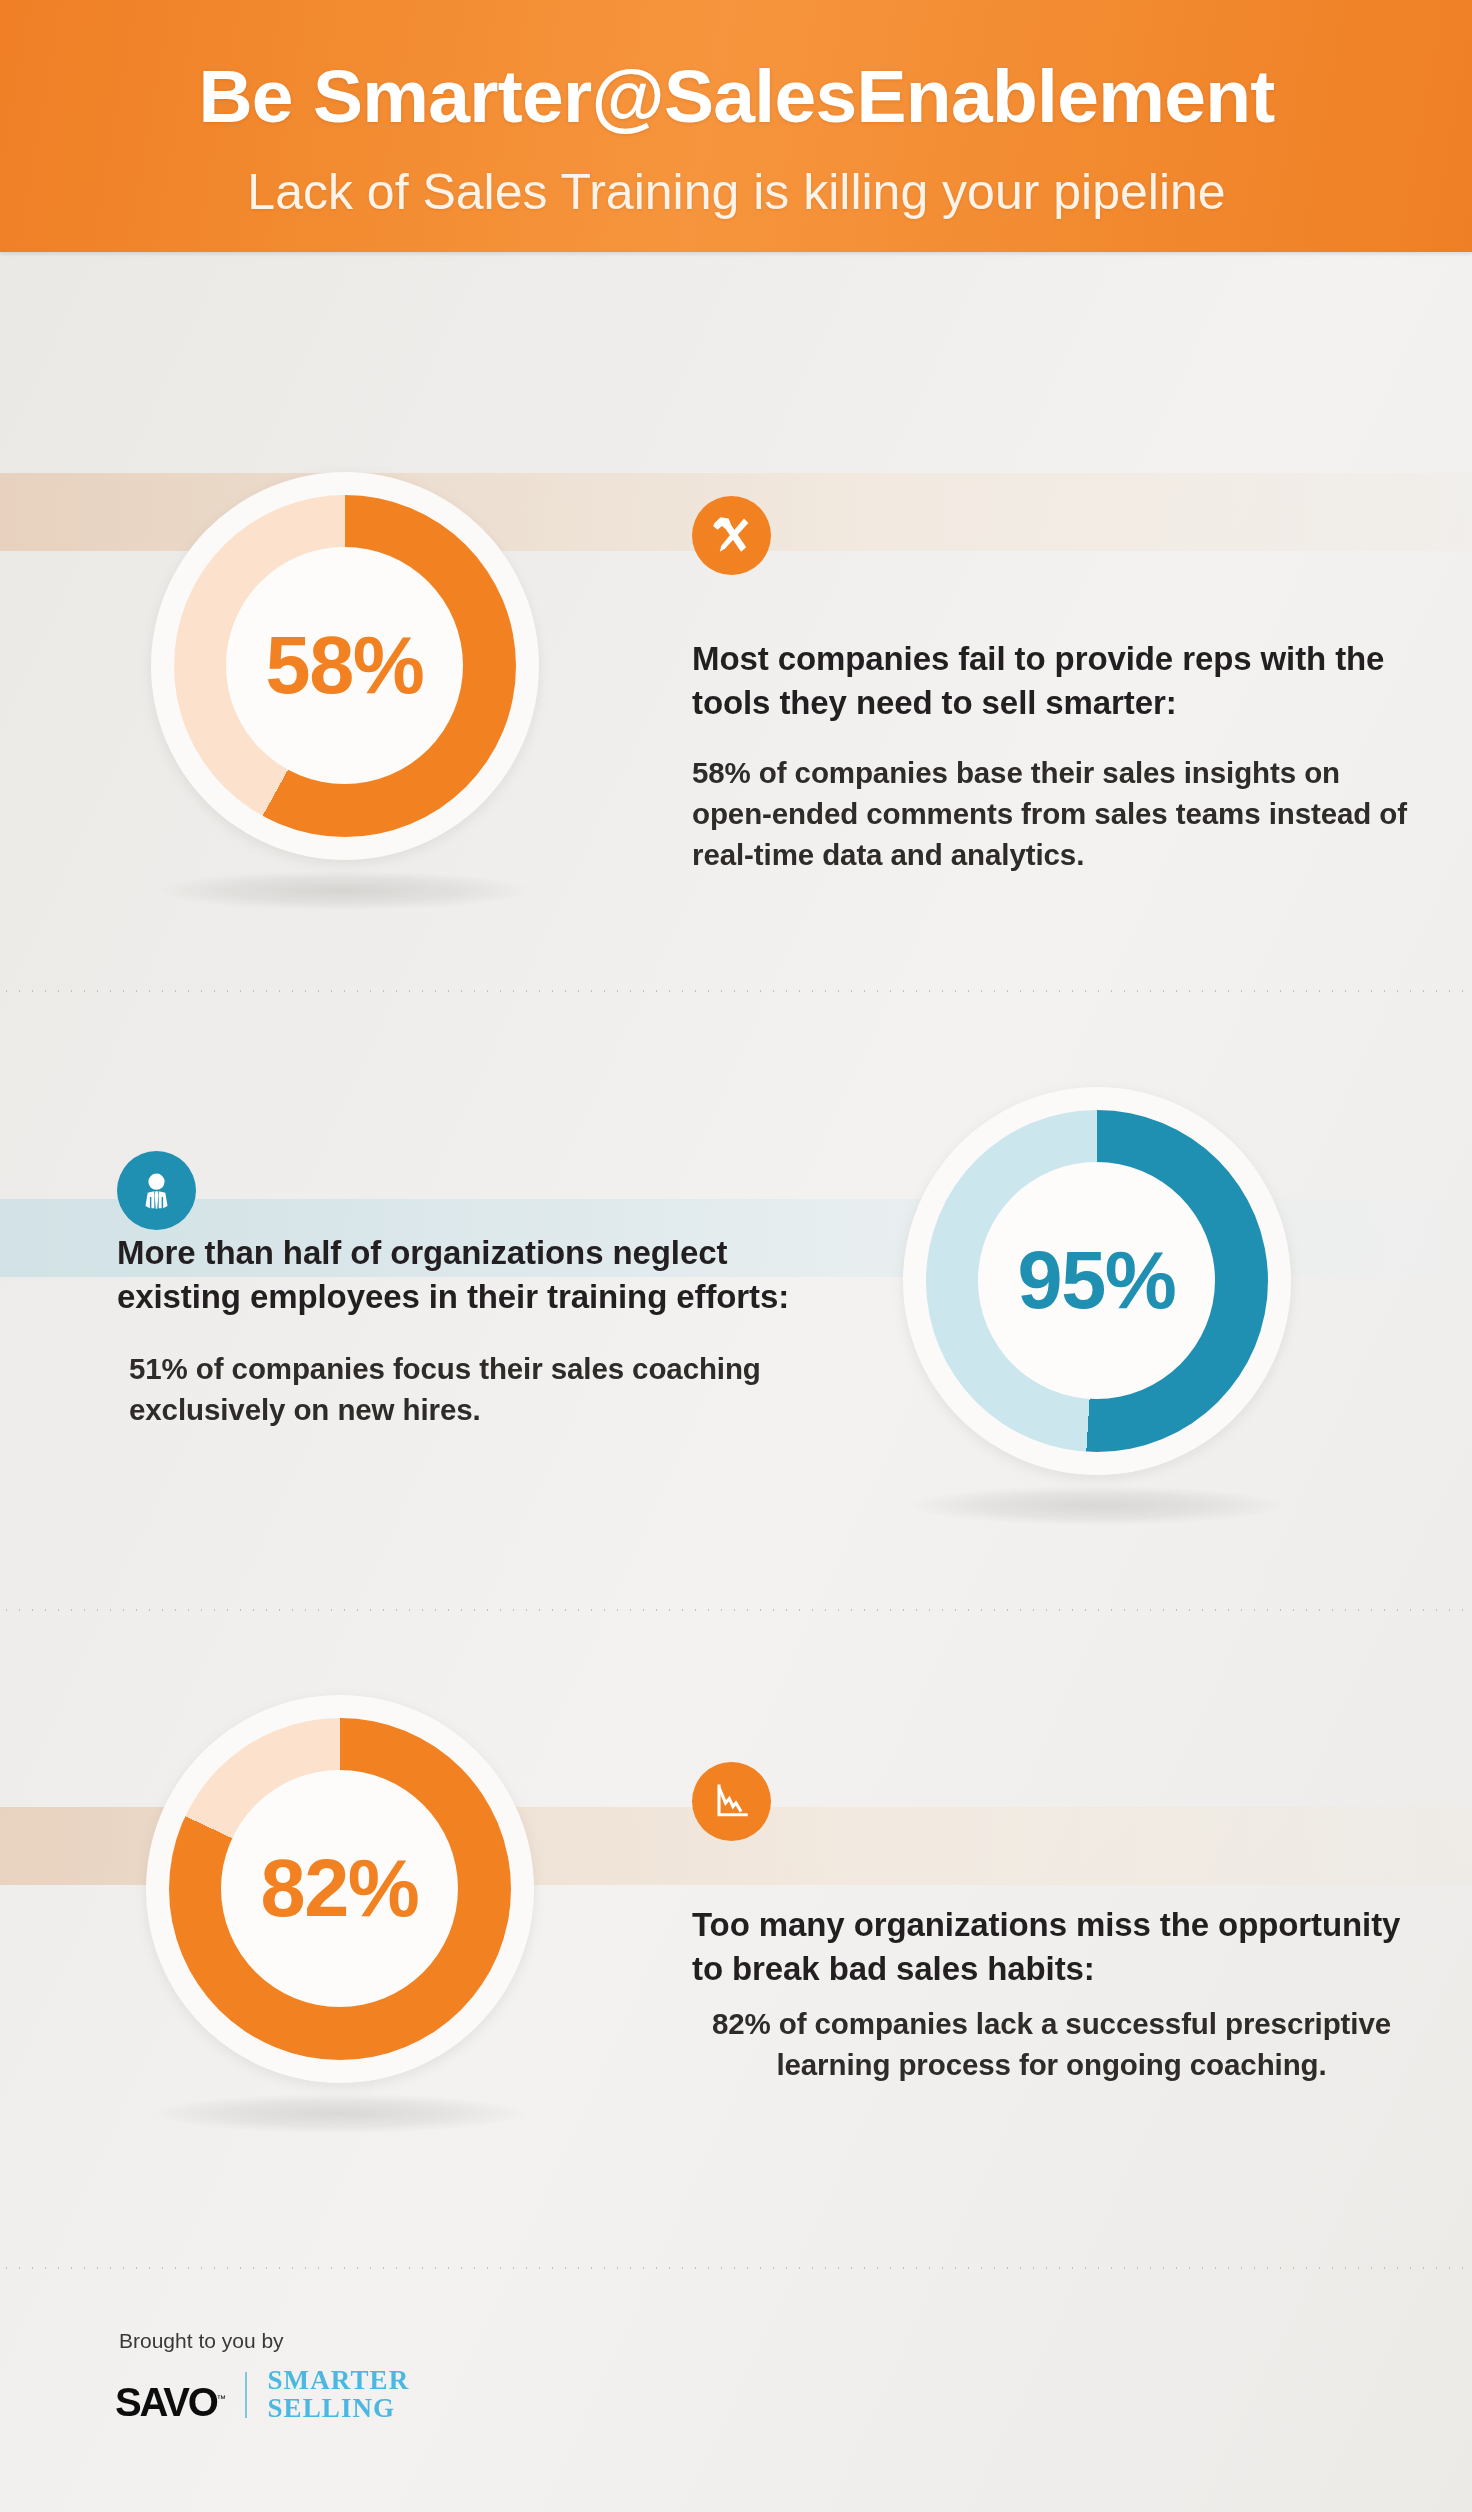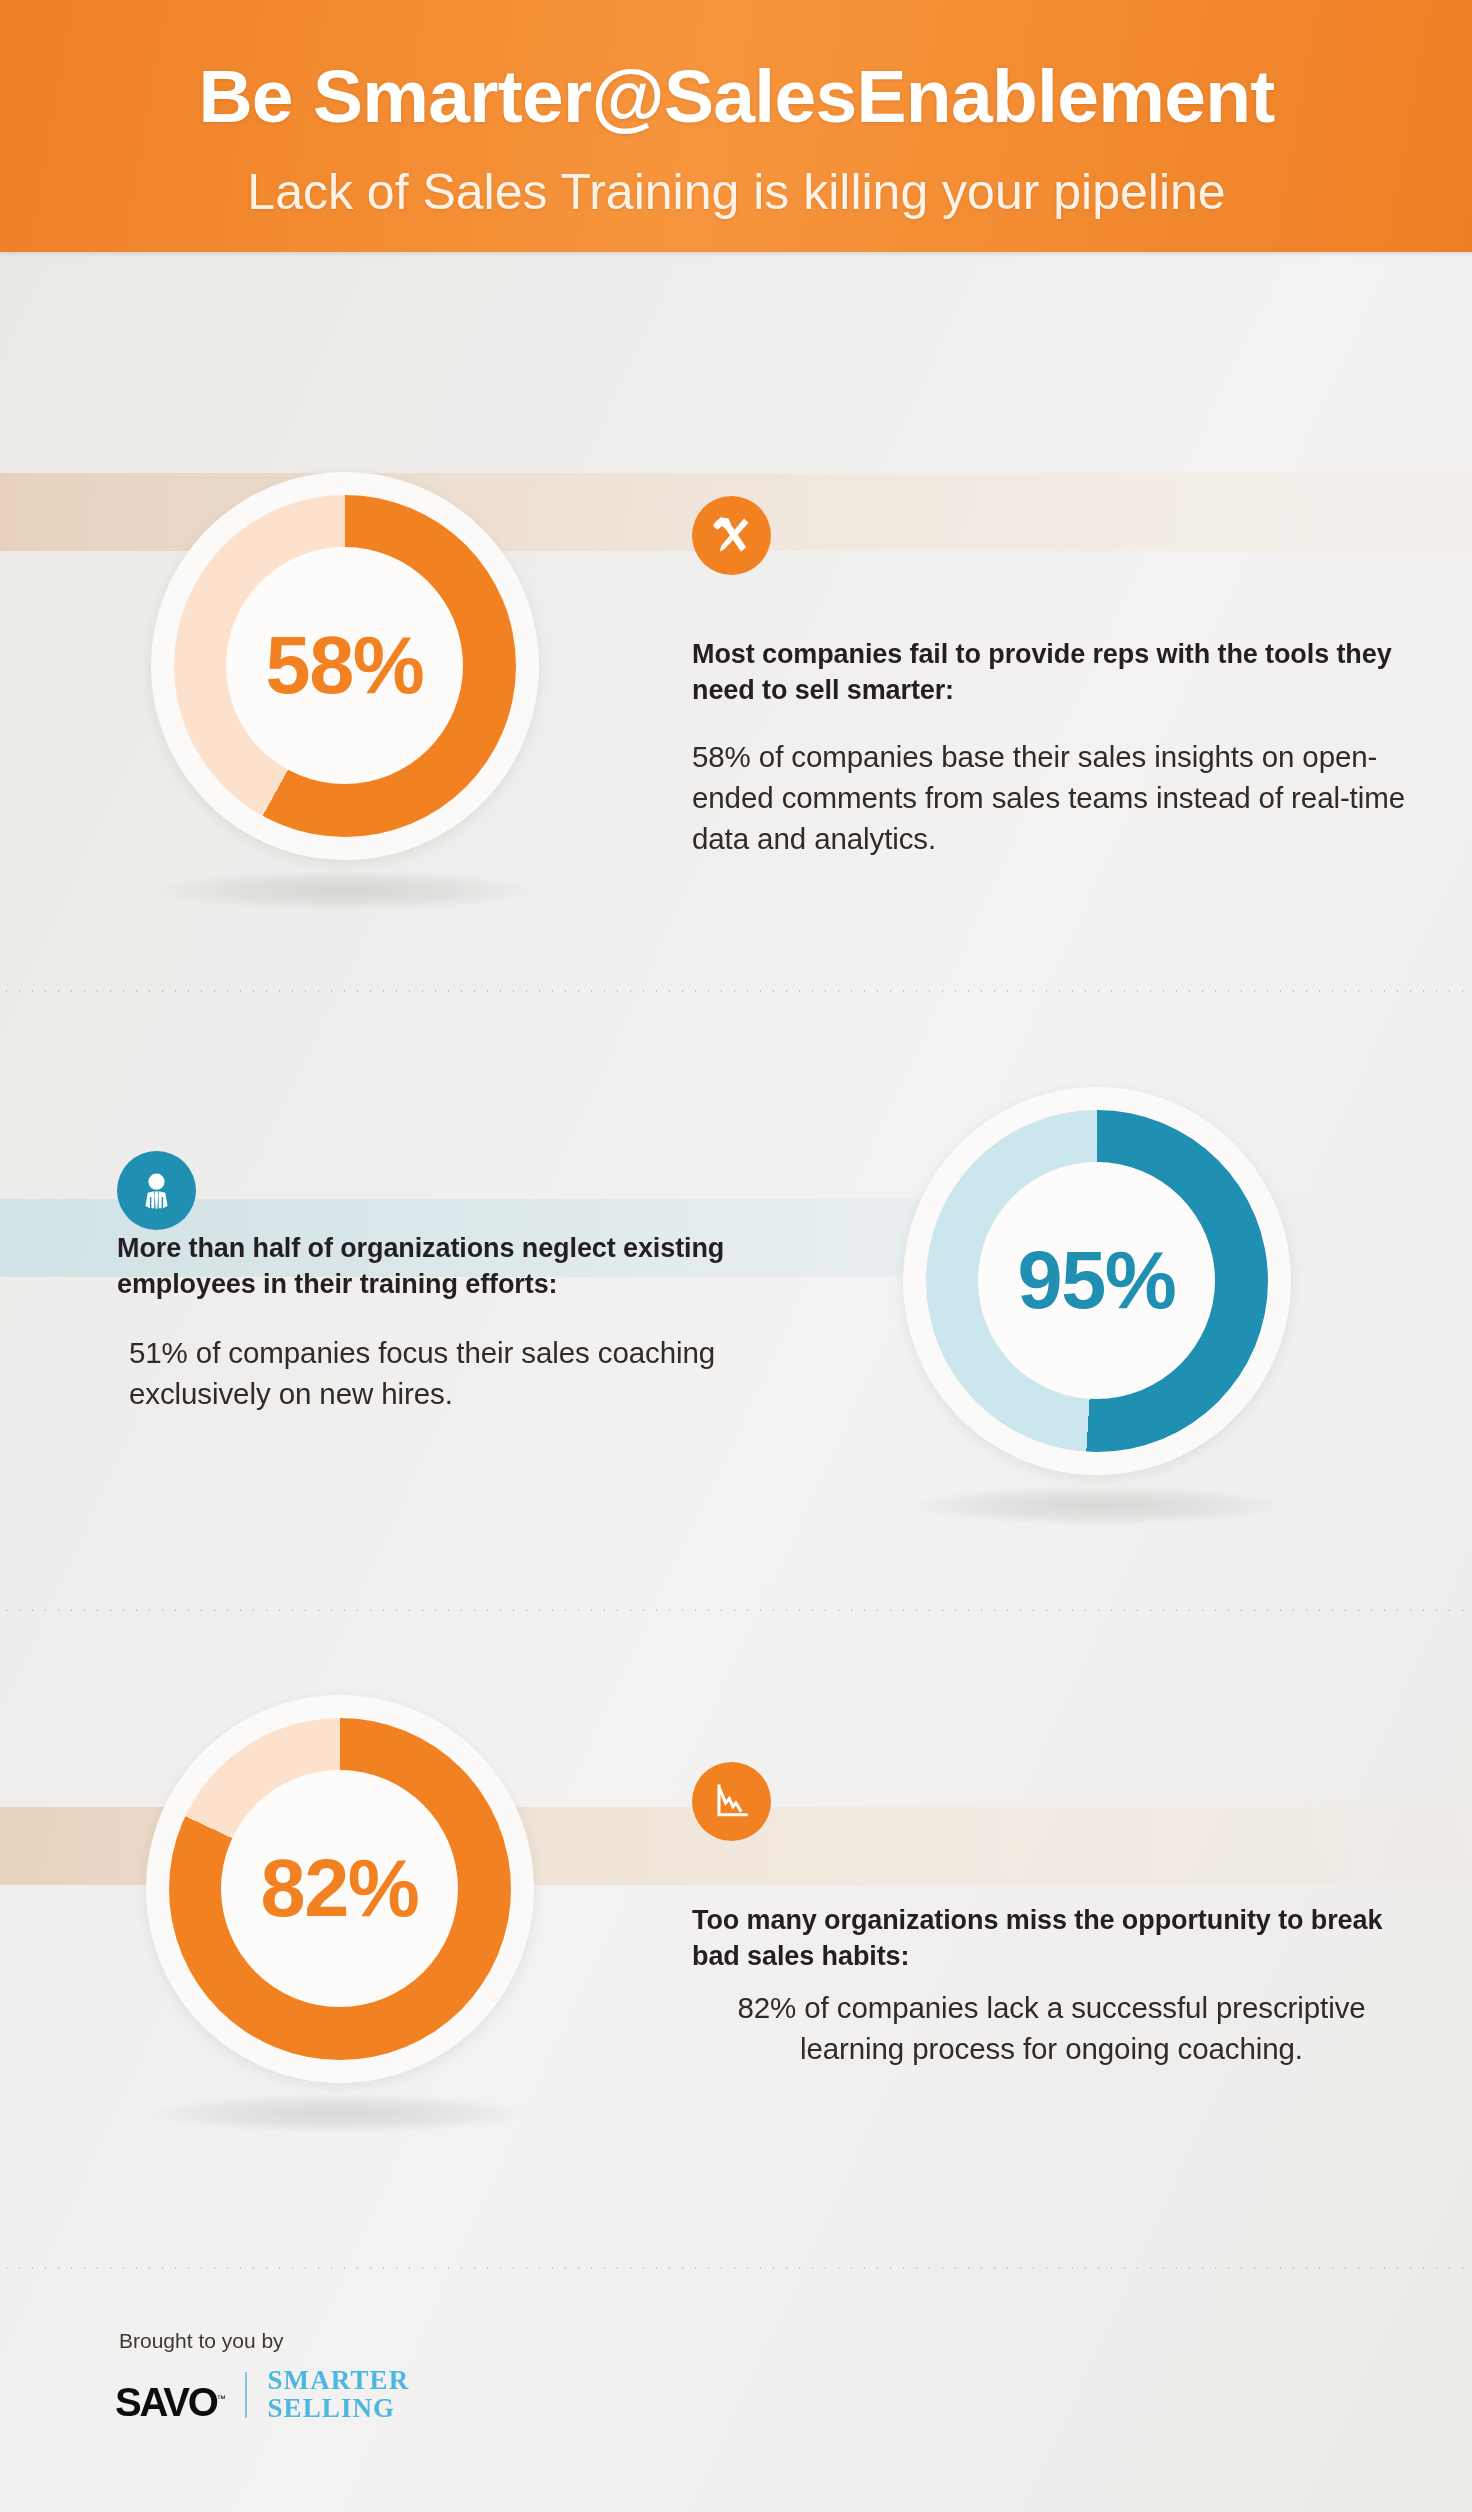--- a/index.html
+++ b/index.html
@@ -144,29 +144,29 @@
   .textblock { position:absolute; z-index:3; }
   .icon-circle {
     position:absolute;
     top:0; left:0;
     width:79px; height:79px;
     border-radius:50%;
     display:flex; align-items:center; justify-content:center;
   }
   .icon-circle svg { display:block; }
   .block-heading {
-    font-size:27px;
+    font-size:33px;
     font-weight:bold;
     color:#231f20;
     line-height:1.33;
     letter-spacing:-0.1px;
   }
   .block-body {
     font-size:29.5px;
-    font-weight:400;
+    font-weight:700;
     color:#2e2b29;
     line-height:1.40;
     letter-spacing:-0.1px;
   }
 
   #text-1 { left:692px; top:496px;  width:719px; }
   #text-1 .block-heading { margin-top:141px; }
   #text-1 .block-body    { margin-top:27px; }
 
   #text-2 { left:117px;  top:1151px; width:719px; }

